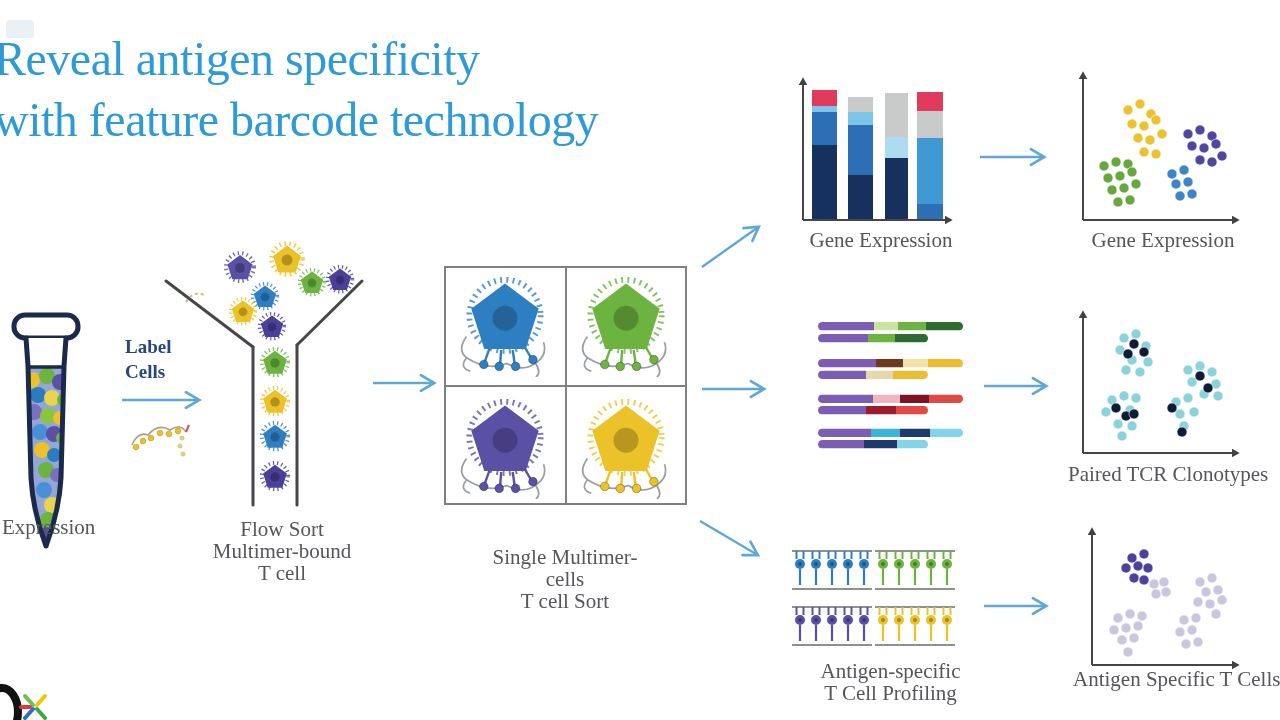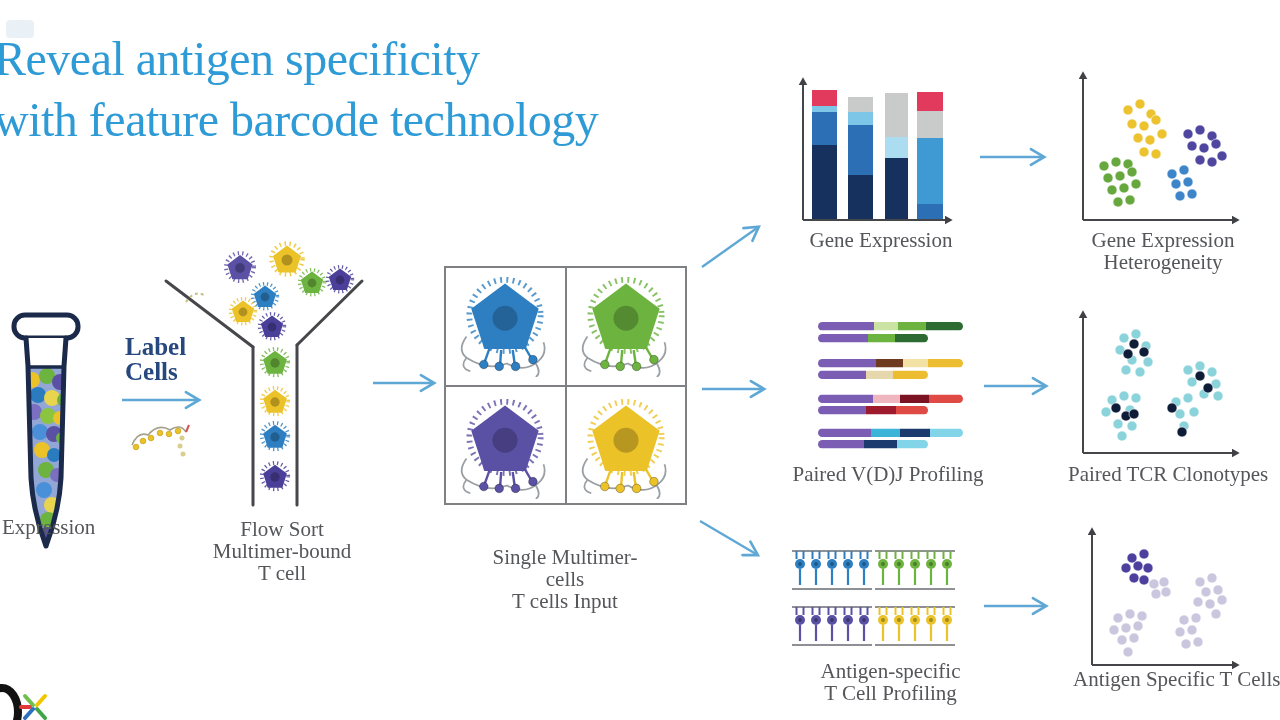--- a/index.html
+++ b/index.html
@@ -4,21 +4,21 @@
 <style>
   html,body{margin:0;padding:0;background:#ffffff;}
   .canvas{position:relative;width:1280px;height:720px;background:#ffffff;overflow:hidden;
           font-family:Liberation Serif, serif;}
   .abs{position:absolute;}
   .title{position:absolute;left:-6px;top:28px;color:#2E9BD6;font-size:48px;line-height:61px;
          font-weight:400;letter-spacing:-0.5px;white-space:nowrap;}
   .lbl{position:absolute;color:#55565A;font-size:21px;line-height:22px;text-align:center;}
   .lbl div{white-space:nowrap;}
   .lbl-left{text-align:left;}
-  .labelcells{position:absolute;left:125px;top:334px;color:#26487F;font-size:25px;line-height:25px;
+  .labelcells{position:absolute;left:125px;top:334px;color:#26487F;font-size:19px;line-height:25px;
               font-weight:700;text-align:left;}
   .box{position:absolute;left:444px;top:266px;width:243px;height:239px;border:2px solid #7E8083;
        background:#ffffff;box-sizing:border-box;}
   .vline{position:absolute;left:119px;top:0;width:2px;height:235px;background:#7E8083;}
   .hline{position:absolute;left:0;top:117px;width:239px;height:2px;background:#7E8083;}
   .q{position:absolute;width:104px;height:104px;}
   .axis{stroke:#45464A;stroke-width:2;fill:none;}
   .combline{stroke:#8F9094;stroke-width:2;}
   .flow{stroke:#5FA8D5;stroke-width:2.4;fill:none;}
   .smudge{position:absolute;left:6px;top:20px;width:28px;height:18px;background:#E9F1F7;border-radius:4px;}
@@ -168,21 +168,21 @@
     <svg class="q" style="left:7px;top:127px" viewBox="0 0 108 108">
         <use href="#tcellL" x="0" y="0" width="108" height="108" style="color: rgb(90, 80, 164);"></use>
       </svg>
     <svg class="q" style="left:128px;top:127px" viewBox="0 0 108 108">
         <use href="#tcellL" x="0" y="0" width="108" height="108" style="color: rgb(236, 194, 41);"></use>
       </svg>
   </div>
   <div class="lbl" style="left:450px;top:546px;width:230px">
     <div>Single Multimer-</div>
     <div>cells</div>
-    <div>T cells Input</div>
+    <div>T cell Sort</div>
   </div>
 
   <svg class="abs" style="left:795px;top:72px" width="160" height="165" viewBox="0 0 160 165">
       <rect x="17" y="73" width="25" height="75" fill="#16315E"></rect>
       <rect x="17" y="40" width="25" height="33" fill="#2C6FB5"></rect>
       <rect x="17" y="34" width="25" height="6" fill="#7EC6E8"></rect>
       <rect x="17" y="18" width="25" height="16" fill="#E23A5C"></rect>
       <rect x="53" y="103" width="25" height="45" fill="#16315E"></rect>
       <rect x="53" y="53" width="25" height="50" fill="#2C6FB5"></rect>
       <rect x="53" y="40" width="25" height="13" fill="#7EC6E8"></rect>
@@ -235,21 +235,20 @@
       <circle cx="58" cy="136" r="5" fill="#66A83D" stroke="rgba(255,255,255,0.6)" stroke-width="1"></circle>
       <circle cx="100" cy="110" r="5" fill="#3D85C8" stroke="rgba(255,255,255,0.6)" stroke-width="1"></circle>
       <circle cx="112" cy="106" r="5" fill="#3D85C8" stroke="rgba(255,255,255,0.6)" stroke-width="1"></circle>
       <circle cx="104" cy="120" r="5" fill="#3D85C8" stroke="rgba(255,255,255,0.6)" stroke-width="1"></circle>
       <circle cx="116" cy="118" r="5" fill="#3D85C8" stroke="rgba(255,255,255,0.6)" stroke-width="1"></circle>
       <circle cx="108" cy="132" r="5" fill="#3D85C8" stroke="rgba(255,255,255,0.6)" stroke-width="1"></circle>
       <circle cx="120" cy="130" r="5" fill="#3D85C8" stroke="rgba(255,255,255,0.6)" stroke-width="1"></circle>
     </svg>
   <div class="lbl" style="left:1075px;top:229px;width:176px">
     <div>Gene Expression</div>
-    <div>Heterogeneity</div>
   </div>
 
   <svg class="abs" style="left:806px;top:312px" width="160" height="148" viewBox="0 0 160 148">
       <defs>
         <clipPath id="vdjc0">
           <rect x="12" y="10" width="145" height="8.5" rx="4.25"></rect>
         </clipPath>
         <clipPath id="vdjc1">
           <rect x="12" y="22" width="110" height="8.5" rx="4.25"></rect>
         </clipPath>
@@ -310,21 +309,20 @@
         <rect x="65" y="116.5" width="29" height="8.5" fill="#3BB4D8"></rect>
         <rect x="94" y="116.5" width="30" height="8.5" fill="#1D3A6E"></rect>
         <rect x="124" y="116.5" width="33" height="8.5" fill="#82D4E8"></rect>
       </g>
       <g clip-path="url(#vdjc7)">
         <rect x="12" y="128" width="46" height="8.5" fill="#7B5EB4"></rect>
         <rect x="58" y="128" width="33" height="8.5" fill="#1D3A6E"></rect>
         <rect x="91" y="128" width="31" height="8.5" fill="#82D4E8"></rect>
       </g>
     </svg>
-  <div class="lbl" style="left:783px;top:463px;width:210px">Paired V(D)J Profiling</div>
 
   <svg class="abs" style="left:1072px;top:300px" width="176" height="168" viewBox="0 0 176 168">
       <line x1="11" y1="153" x2="11" y2="13" class="axis" marker-end="url(#axisArrow)"></line>
       <line x1="11" y1="153" x2="165" y2="153" class="axis" marker-end="url(#axisArrow)"></line>
       <circle cx="52" cy="38" r="5" fill="#8BD3DB" stroke="rgba(255,255,255,0.6)" stroke-width="1"></circle>
       <circle cx="64" cy="34" r="5" fill="#8BD3DB" stroke="rgba(255,255,255,0.6)" stroke-width="1"></circle>
       <circle cx="48" cy="50" r="5" fill="#8BD3DB" stroke="rgba(255,255,255,0.6)" stroke-width="1"></circle>
       <circle cx="74" cy="46" r="5" fill="#8BD3DB" stroke="rgba(255,255,255,0.6)" stroke-width="1"></circle>
       <circle cx="60" cy="60" r="5" fill="#8BD3DB" stroke="rgba(255,255,255,0.6)" stroke-width="1"></circle>
       <circle cx="76" cy="62" r="5" fill="#8BD3DB" stroke="rgba(255,255,255,0.6)" stroke-width="1"></circle>

